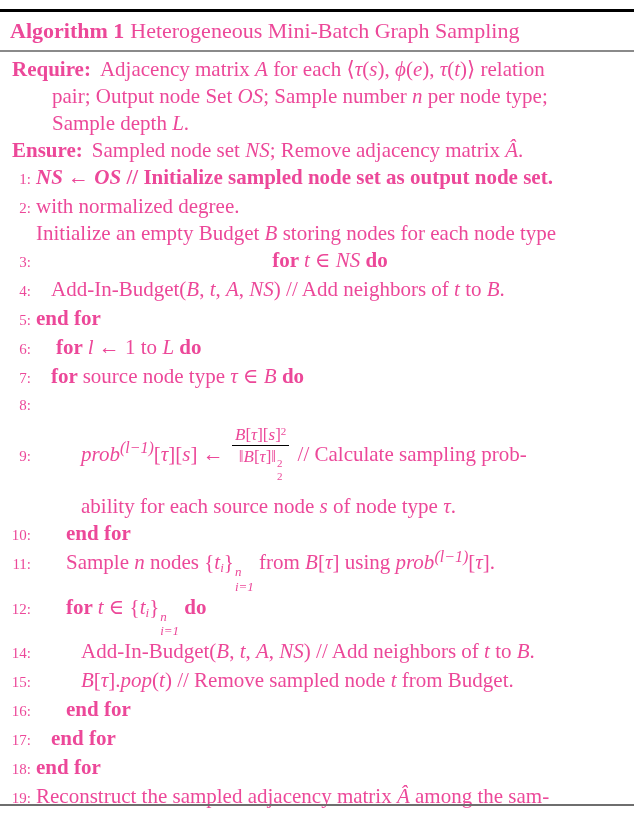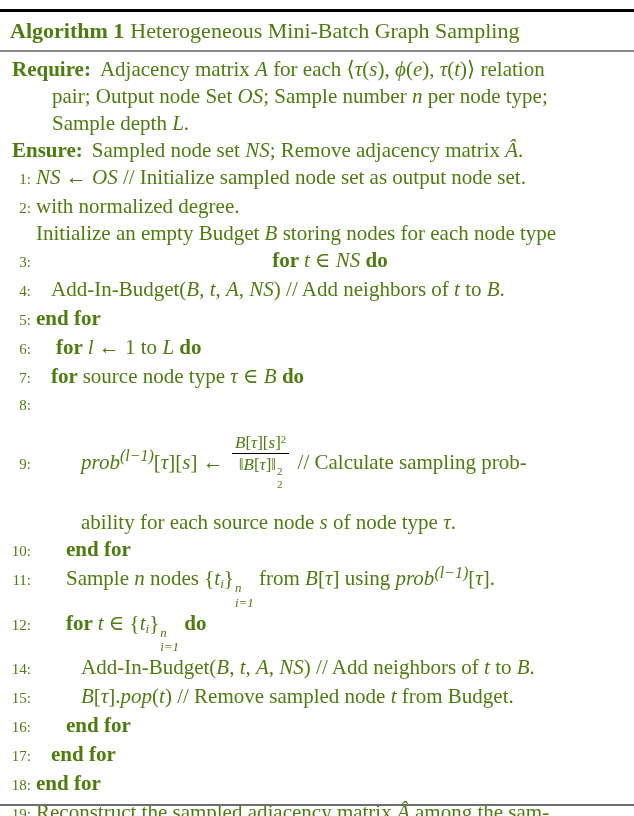--- a/index.html
+++ b/index.html
@@ -1,20 +1,20 @@
 <!DOCTYPE html>
 <html><head>
 <meta charset="utf-8">
 <style>
   html,body{margin:0;padding:0;background:#ffffff;}
   .page{
     position:relative;
     width:634px;height:816px;
     background:#ffffff;
-    color:#4d7c0f;
+    color:#ec4899;
     font-family:"Liberation Serif","DejaVu Serif","DejaVu Sans",serif;
     overflow:hidden;
     box-sizing:border-box;
   }
   .rule-top{margin-top:9px;height:3px;background:#000;}
   .rule-mid{height:2px;background:#8a8a8a;}
   .rule-bottom{position:absolute;left:0;right:0;top:804px;height:2px;background:#6e6e6e;}
   .algo-caption{
     font-size:22px;line-height:27px;
     padding:5px 10px 6px 10px;
@@ -42,21 +42,21 @@
   .supsub{
     display:inline-flex;flex-direction:column;align-items:flex-start;
     font-size:13px;line-height:1.05;vertical-align:-0.55em;margin-left:1px;
   }
   .supsub.it{font-style:italic;}
   .ss-sup{display:block;}
   .ss-sub{display:block;margin-top:1px;}
   .frac{
     display:inline-flex;flex-direction:column;align-items:center;
     font-size:17px;line-height:1.25;vertical-align:middle;
-    margin:16px 3px;position:relative;top:-3px;
+    margin:8px 3px;position:relative;top:-3px;
   }
   .frac .fnum{display:block;padding:0 3px;border-bottom:1.4px solid #000;}
   .frac .fden{display:block;padding:0 3px;}
   .frac .seg-sup{font-size:11px;}
   .frac .supsub{font-size:11px;vertical-align:-0.45em;}
 </style>
 </head>
 <body>
 
 <div class="page">
@@ -69,21 +69,21 @@
       <div class="pre">
         <div class="tline"><span class="plabel">Require:</span><span class="seg-n">Adjacency matrix </span><span class="seg-i">A</span><span class="seg-n"> for each ⟨</span><span class="seg-i">τ</span><span class="seg-n">(</span><span class="seg-i">s</span><span class="seg-n">), </span><span class="seg-i">ϕ</span><span class="seg-n">(</span><span class="seg-i">e</span><span class="seg-n">), </span><span class="seg-i">τ</span><span class="seg-n">(</span><span class="seg-i">t</span><span class="seg-n">)⟩ relation</span></div>
         <div class="tline cont"><span class="seg-n">pair; Output node Set </span><span class="seg-i">OS</span><span class="seg-n">; Sample number </span><span class="seg-i">n</span><span class="seg-n"> per node type;</span></div>
         <div class="tline cont"><span class="seg-n">Sample depth </span><span class="seg-i">L</span><span class="seg-n">.</span></div>
       </div>
       <div class="pre">
         <div class="tline"><span class="plabel">Ensure:</span><span class="seg-n">Sampled node set </span><span class="seg-i">NS</span><span class="seg-n">; Remove adjacency matrix </span><span class="seg-i">Â</span><span class="seg-n">.</span></div>
       </div>
       <div class="step">
         <span class="step-num">1:</span>
-        <div class="step-content" style="padding-left: 0px;">
+        <div class="step-content" style="padding-left: 0px; font-weight: bold;">
           <div class="tline"><span class="seg-i">NS</span><span class="seg-n"> ← </span><span class="seg-i">OS</span><span class="seg-n"> // Initialize sampled node set as output node set.</span></div>
         </div>
       </div>
       <div class="step">
         <span class="step-num">2:</span>
         <div class="step-content" style="padding-left: 0px;">
           <div class="tline cont"><span class="seg-n">with normalized degree.</span></div>
           <div class="tline"><span class="seg-n">Initialize an empty Budget </span><span class="seg-i">B</span><span class="seg-n"> storing nodes for each node type</span></div>
         </div>
       </div>

